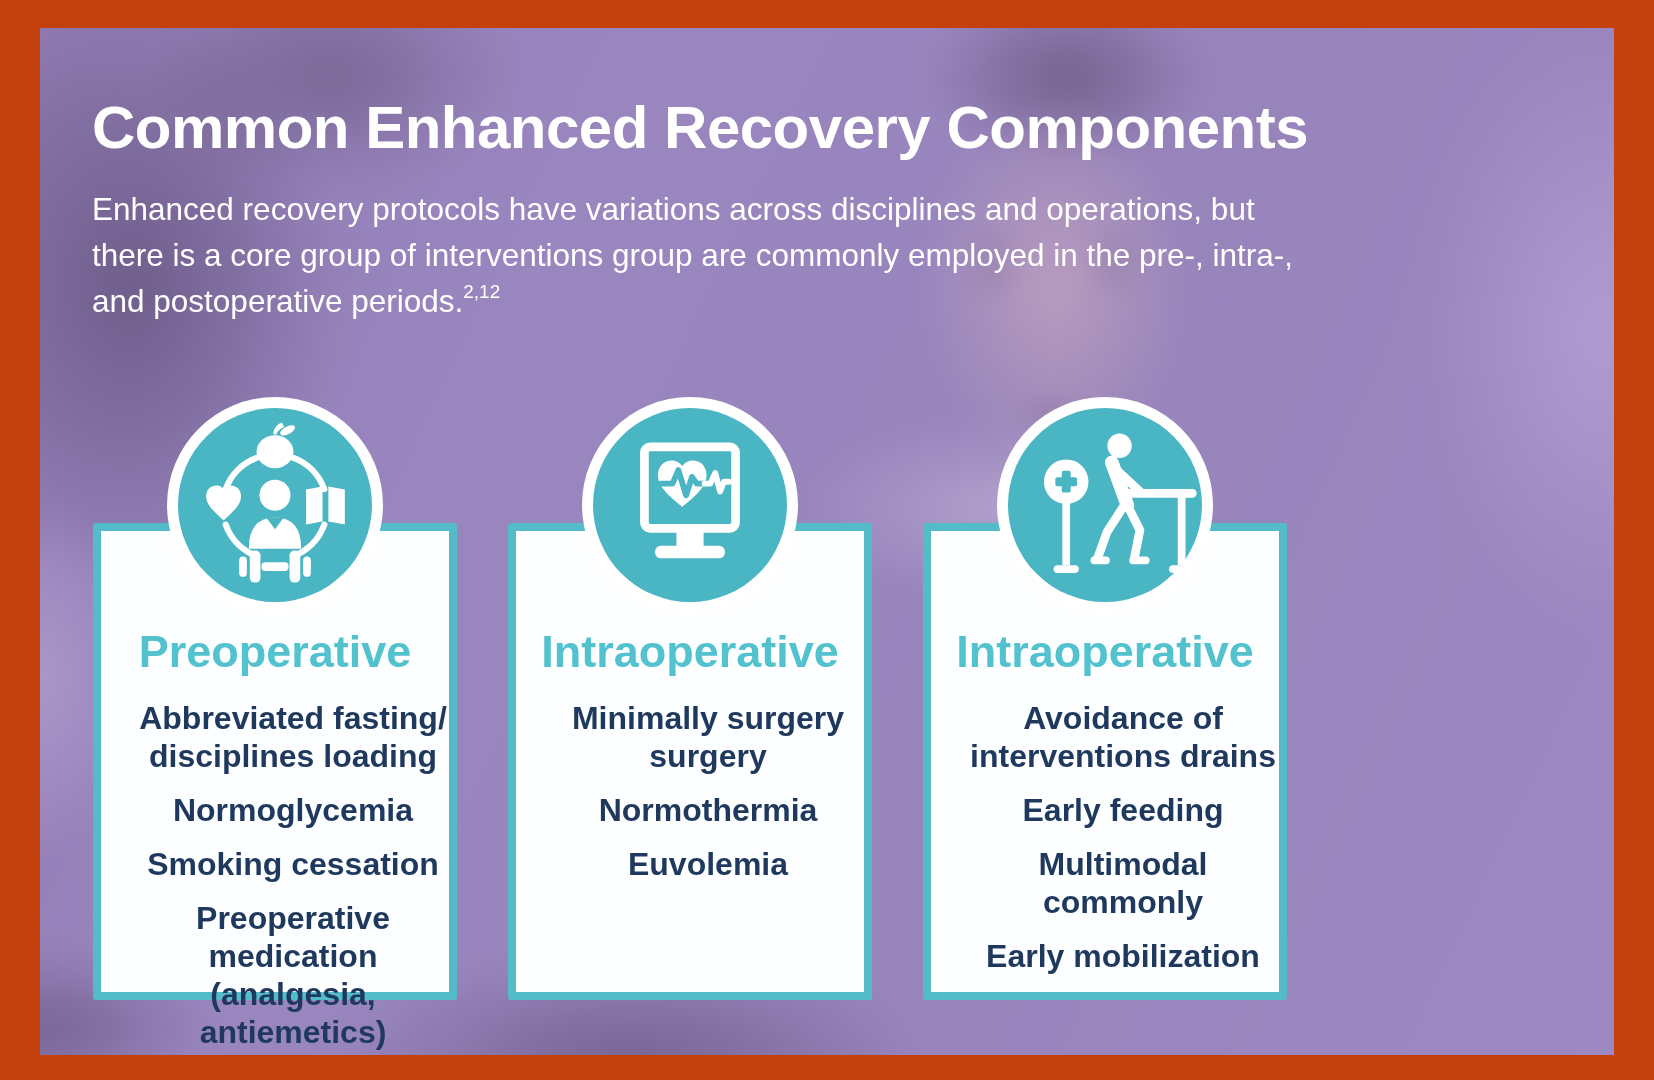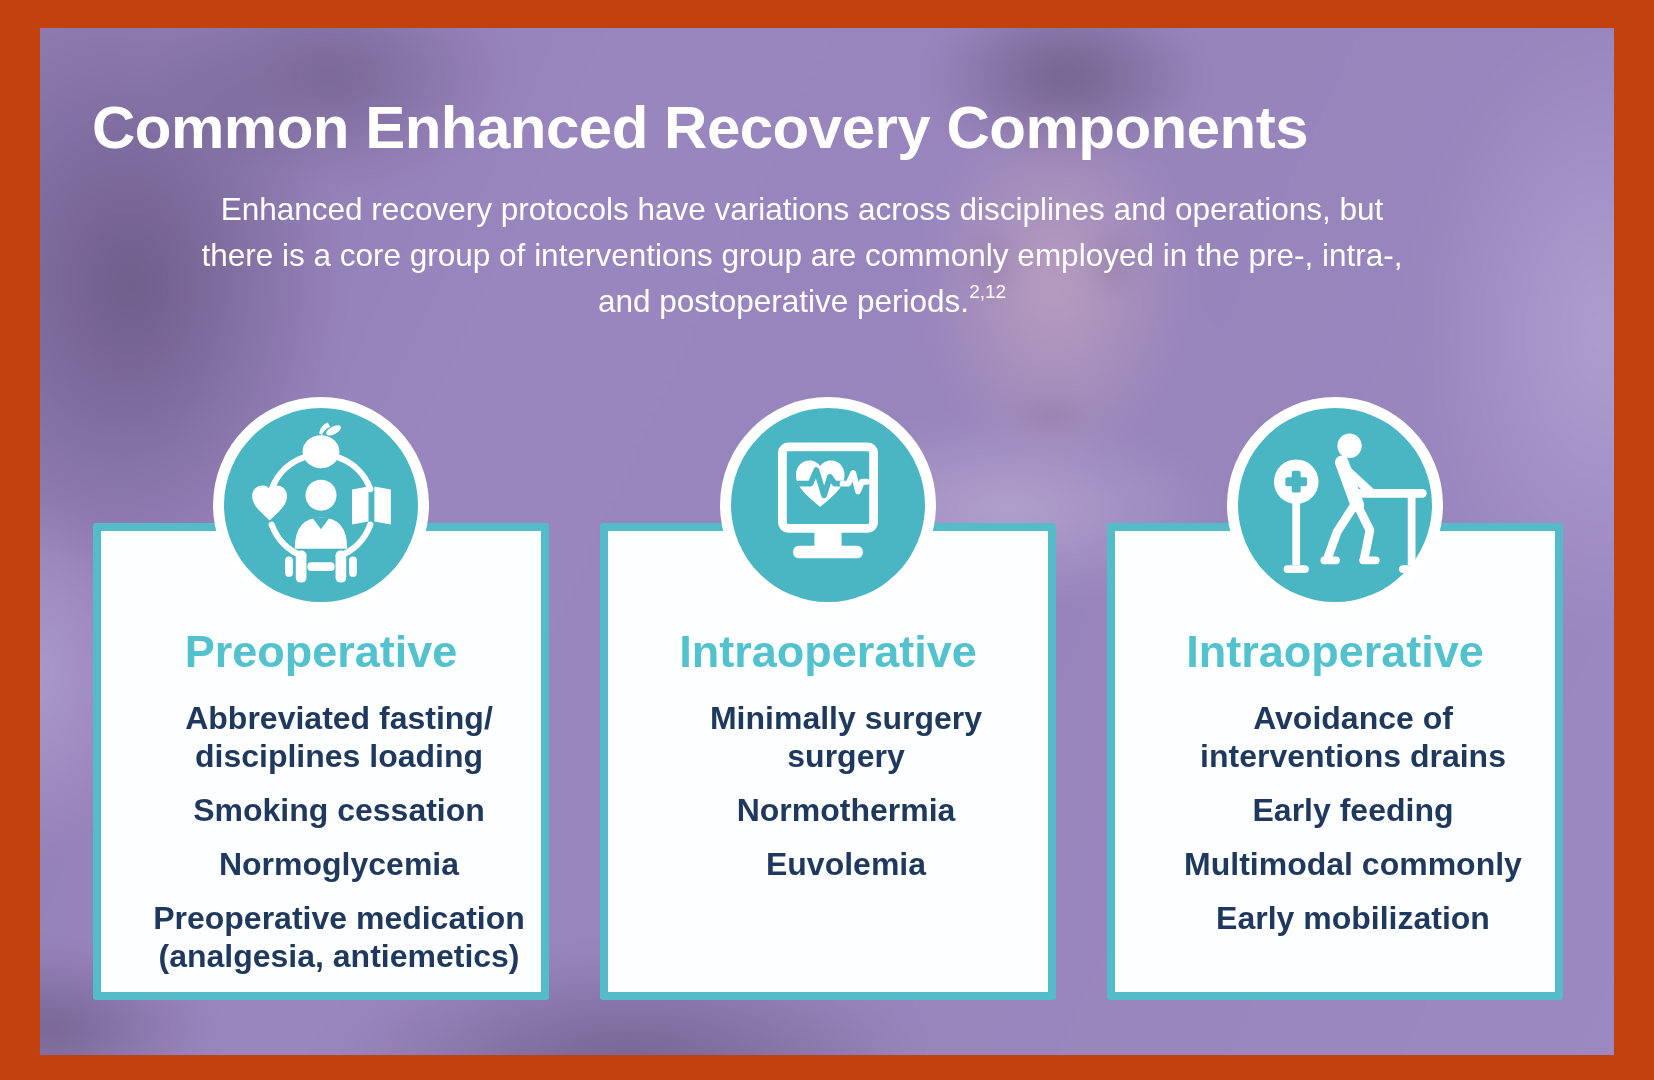--- a/index.html
+++ b/index.html
@@ -57,39 +57,39 @@
     line-height: 72px;
     font-weight: bold;
     letter-spacing: -0.5px;
   }
   .subtitle {
     margin-top: 22px;
     font-size: 31.5px;
     line-height: 46px;
     font-weight: normal;
   }
-  .subtitle-line { display: block; text-align: center; }
+  .subtitle-line { display: block; }
   .subtitle-line-last { display: inline; }
   sup.ref {
     font-size: 19px;
     line-height: 0;
     vertical-align: 14px;
   }
   
   .cards {
     position: absolute;
     left: 53px; top: 495px;
     width: 1470px;
     display: flex;
     gap: 51px;
     z-index: 3;
   }
   .card {
     position: relative;
-    width: 456px;
+    width: 364px;
     height: 477px;
     background: #fdfeff;
     border: 8px solid #53bcc8;
     border-radius: 3px;
     padding-top: 96px;
   }
   .icon-ring {
     position: absolute;
     top: -134px;
     left: 50%;
@@ -186,24 +186,24 @@
             </svg>
           </div>
         </div>
         <h2 class="card-heading">Preoperative</h2>
         <ul class="card-items">
           <li class="item">
             <span class="item-line">Abbreviated fasting/</span>
             <span class="item-line">disciplines loading</span>
           </li>
           <li class="item">
+            <span class="item-line">Normoglycemia</span>
+          </li>
+          <li class="item">
             <span class="item-line">Smoking cessation</span>
-          </li>
-          <li class="item">
-            <span class="item-line">Normoglycemia</span>
           </li>
           <li class="item">
             <span class="item-line">Preoperative medication</span>
             <span class="item-line">(analgesia, antiemetics)</span>
           </li>
         </ul>
       </section>
 
       <section class="card">
         <div class="icon-ring">

